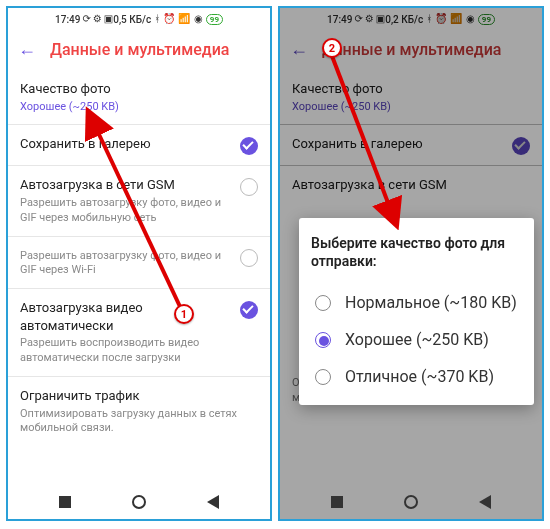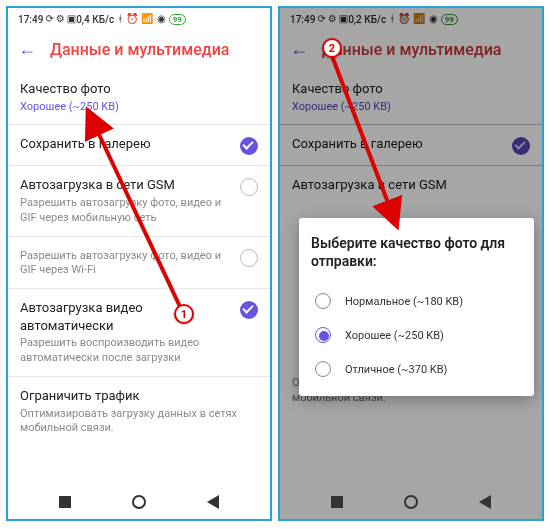--- a/index.html
+++ b/index.html
@@ -1,20 +1,20 @@
 <!DOCTYPE html>
 <html><head>
 <meta charset="utf-8">
 <style>
   * { box-sizing: border-box; margin: 0; padding: 0; font-family: -apple-system, Roboto, "Segoe UI", Arial, sans-serif; }
   body { background: #fff; padding: 6px; width: 550px; }
   .wrap { display: flex; gap: 6px; position: relative; }
   .phone { flex: 1; border: 2px solid #2aa0d8; background: #fff; height: 515px; position: relative; overflow: hidden; }
   
-  .statusbar { height: 22px; display: flex; align-items: center; justify-content: flex-start; padding: 0 10px; font-size: 10px; color: #333; font-weight: 500; }
+  .statusbar { height: 22px; display: flex; align-items: center; justify-content: center; padding: 0 18px; font-size: 10px; color: #333; font-weight: 500; }
   .sb-left { display: flex; align-items: center; gap: 2px; }
   .sb-right { display: flex; align-items: center; gap: 3px; }
   .sb-ico { font-size: 10px; line-height: 1; }
   .batt { border: 1px solid #3a3; border-radius: 6px; padding: 0 3px; font-size: 8px; color: #3a3; font-weight: 700; }
   
   .header { display: flex; align-items: center; padding: 8px 10px 10px; gap: 14px; }
   .back { color: #6a52e0; font-size: 18px; }
   .title { font-size: 16px; font-weight: 500; color: #ef4444; }
   .divider { height: 1px; background: #e6e6e6; margin: 0; }
   
@@ -33,41 +33,41 @@
   .nav-tr { width: 0; height: 0; border-top: 7px solid transparent; border-bottom: 7px solid transparent; border-right: 12px solid #333; }
   
   .dim { position: absolute; inset: 0; background: rgba(0,0,0,0.35); }
   .dim-content { filter: brightness(0.82); }
   .dialog { position: absolute; left: 19px; right: 8px; top: 210px; background: #fff; border-radius: 3px; padding: 16px 12px 10px; box-shadow: 0 4px 16px rgba(0,0,0,0.3); }
   .dialog-title { font-size: 14px; font-weight: 600; color: #222; margin-bottom: 14px; line-height: 1.3; }
   .opt { display: flex; align-items: center; gap: 14px; padding: 9px 4px; }
   .opt-radio { width: 16px; height: 16px; border: 1.5px solid #888; border-radius: 50%; position: relative; flex-shrink: 0; }
   .opt-radio.selected { border-color: #6a52e0; }
   .opt-radio.selected::after { content: ""; position: absolute; left: 3px; top: 3px; width: 10px; height: 10px; background: #6a52e0; border-radius: 50%; }
-  .opt-label { font-size: 11px; color: #333; }
+  .opt-label { font-size: 16px; color: #333; }
   
   .anno { position: absolute; pointer-events: none; }
   .marker { width: 20px; height: 20px; background: #fff; border: 2px solid #d00; border-radius: 50%; display: flex; align-items: center; justify-content: center; font-size: 11px; font-weight: 700; color: #d00; box-shadow: 0 1px 2px rgba(0,0,0,0.3); }
   svg.arrow { position: absolute; overflow: visible; }
 </style>
 </head>
 <body>
 
 <div class="wrap">
 
   <div class="phone">
     <div class="statusbar">
       <div class="sb-left">
         <span>17:49</span>
         <span class="sb-ico">⟳</span>
         <span class="sb-ico">⚙</span>
         <span class="sb-ico">▣</span>
       </div>
       <div class="sb-right">
-        <span>0,4 КБ/с</span>
+        <span>0,5 КБ/с</span>
         <span class="sb-ico">ᚼ</span>
         <span class="sb-ico">⏰</span>
         <span class="sb-ico">📶</span>
         <span class="sb-ico">◉</span>
         <span class="batt">99</span>
       </div>
     </div>
 
     <div class="header">
       <span class="back">←</span>

